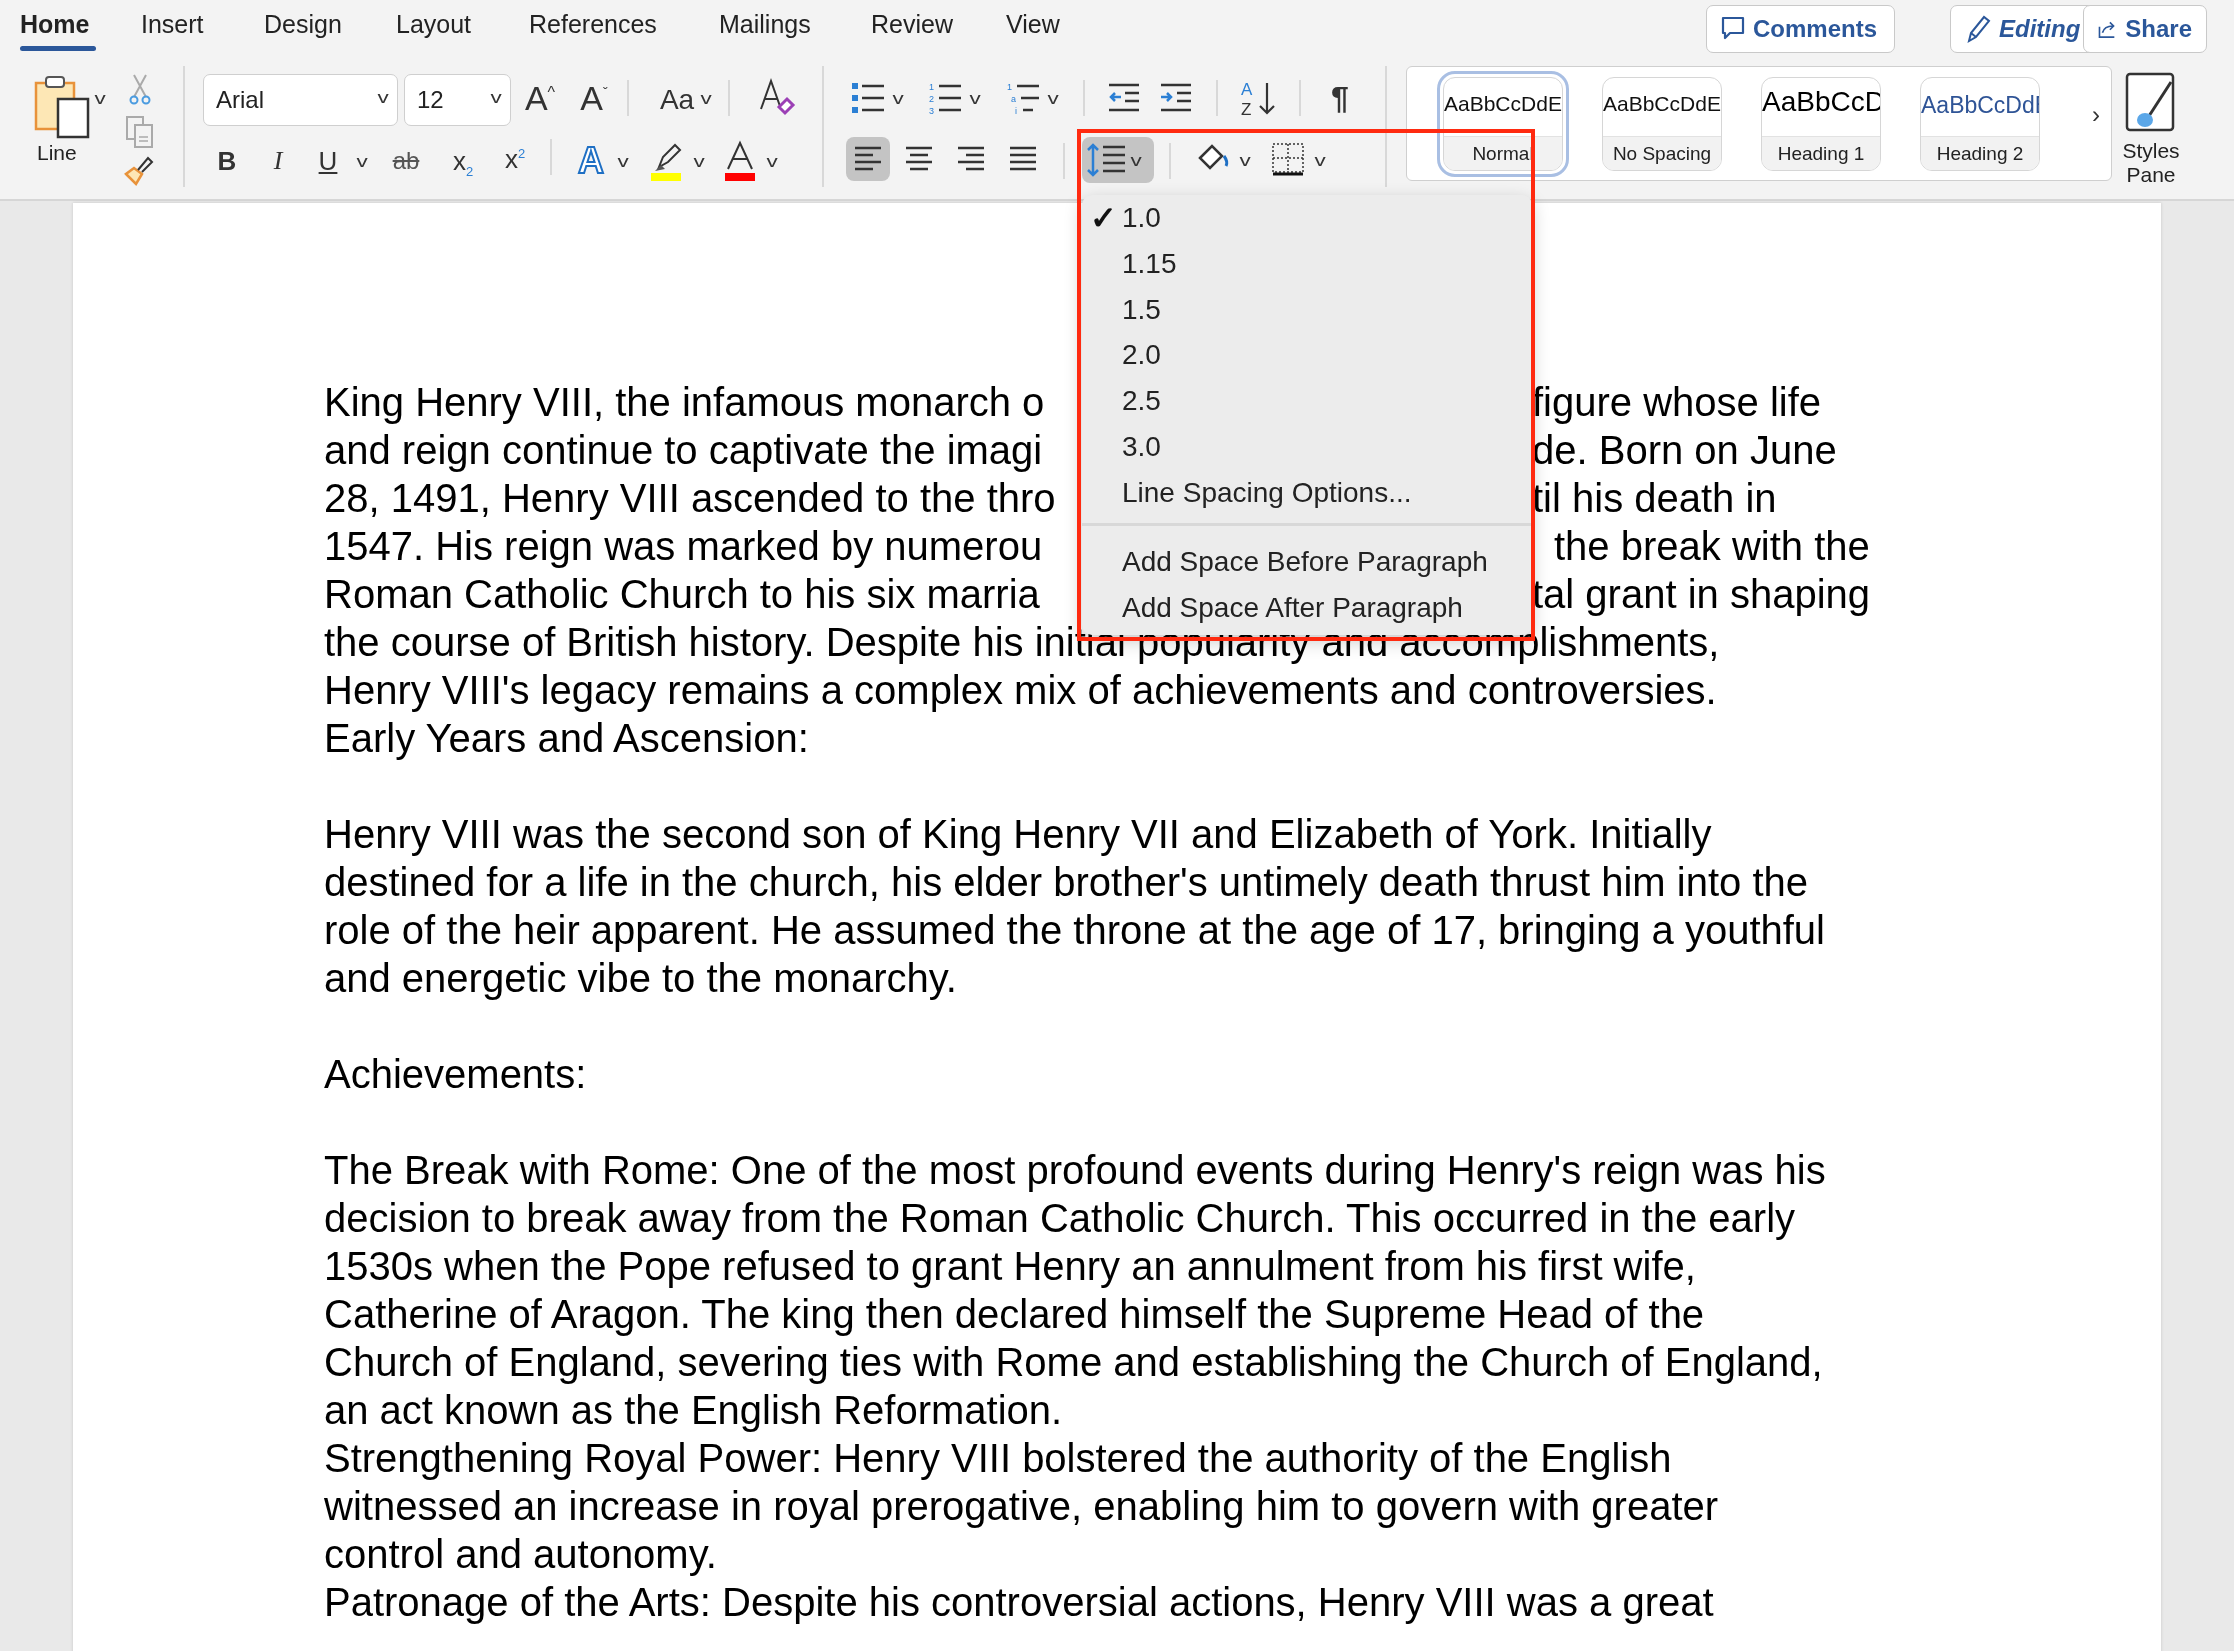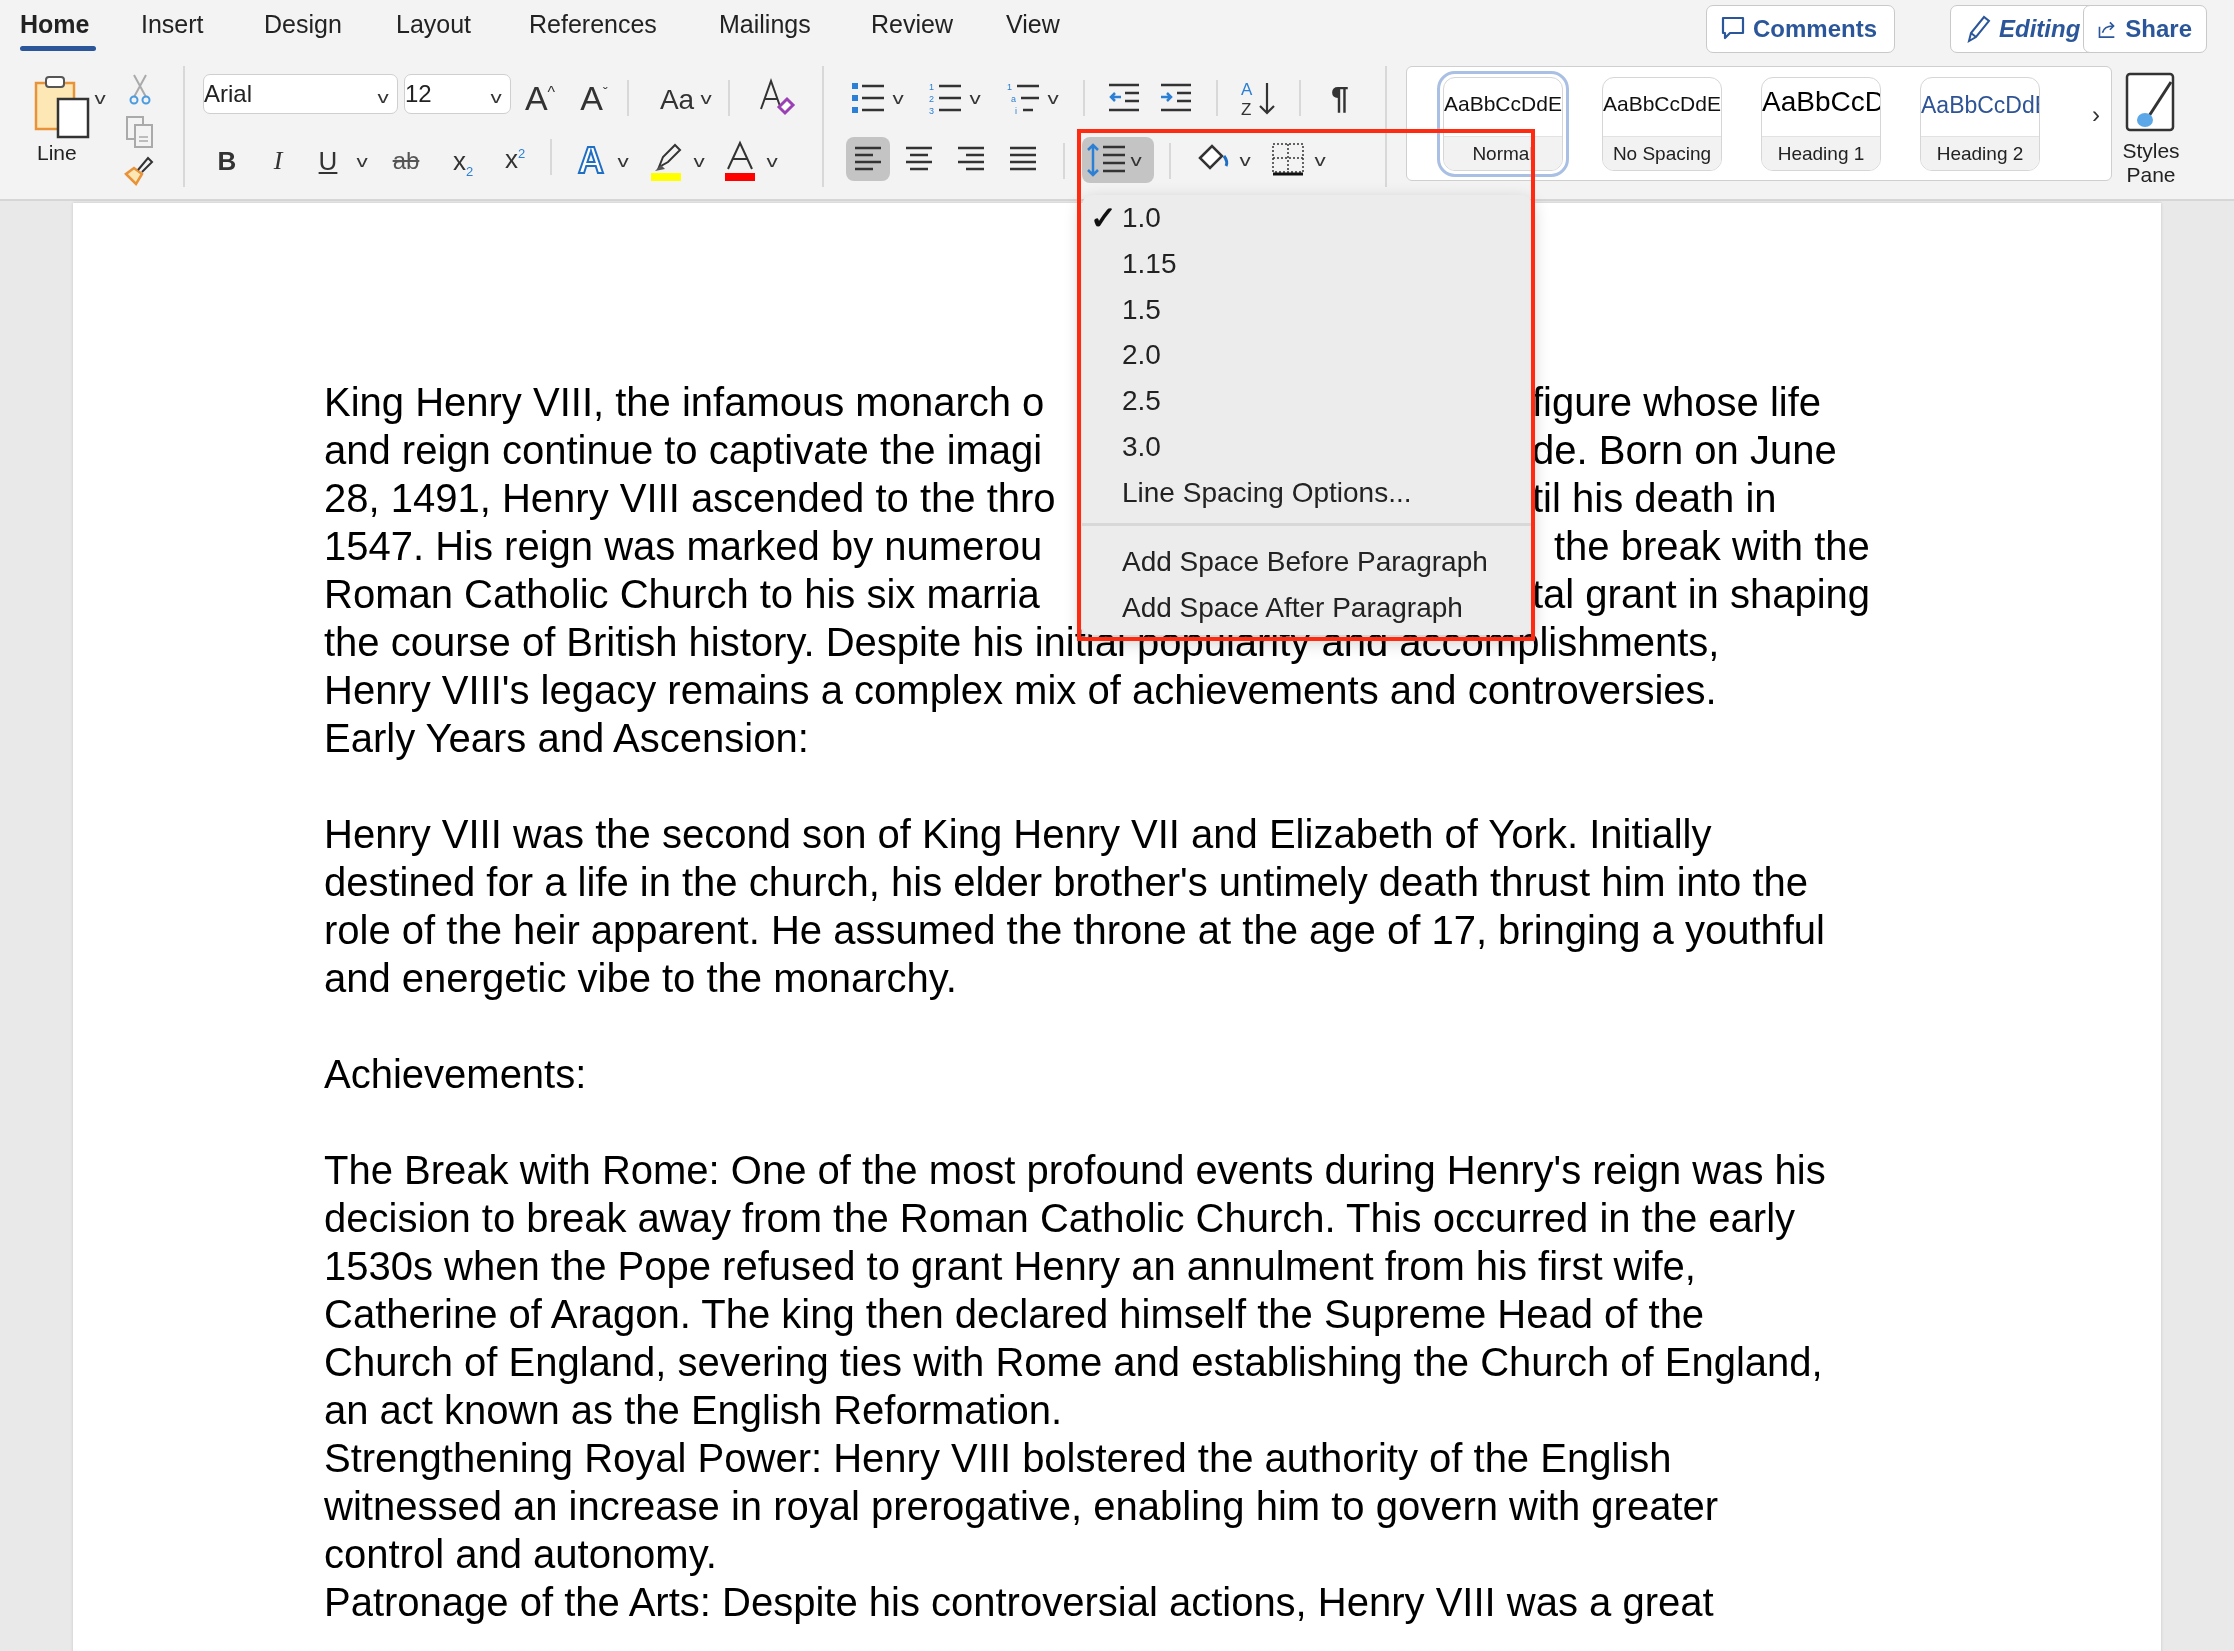--- a/index.html
+++ b/index.html
@@ -13,21 +13,21 @@
   .tab-underline { position: absolute; left: 20px; top: 46px; width: 76px; height: 5px; border-radius: 3px; background: #2b579a; }
 
   .top-btn { position: absolute; top: 5px; height: 48px; border: 1px solid #c9c9c9; border-radius: 7px; background: #fff;
              color: #2b579a; font-weight: bold; font-size: 24px; display: flex; align-items: center; gap: 8px; padding: 0 14px; }
 
   
   .ribbon { position: absolute; left: 0; top: 56px; width: 2235px; height: 145px; background: #f3f3f3; border-bottom: 2px solid #d6d6d6; }
   .vsep { position: absolute; width: 2px; background: #d8d8d8; }
   .ico { position: absolute; display: flex; align-items: center; justify-content: center; color: #333; }
   .chev { position: absolute; font-size: 16px; color: #333; transform: scaleX(1.4); }
-  .combo { position: absolute; height: 40px; background: #fff; border: 1px solid #cfcfcf; border-radius: 7px; font-size: 24px; display: flex; align-items: center; }
+  .combo { position: absolute; height: 52px; background: #fff; border: 1px solid #cfcfcf; border-radius: 7px; font-size: 24px; display: flex; align-items: center; padding-left: 12px; }
   .combo .chev { position: absolute; right: 10px; top: 14px; }
   .pressed { position: absolute; background: #c4c4c4; border-radius: 8px; }
 
   .styles-gallery { position: absolute; left: 1406px; top: 66px; width: 706px; height: 115px; background: #fff; border: 1px solid #cfcfcf; border-radius: 6px; }
   .style-card { position: absolute; top: 10px; width: 120px; height: 94px; border: 1px solid #d6d6d6; border-radius: 12px; background: #fff; overflow: hidden; }
   .style-card .sample { position: absolute; left: 0; right: 0; top: 14px; text-align: center; white-space: nowrap; overflow: hidden; }
   .style-card .lbl { position: absolute; left: 0; right: 0; bottom: 0; height: 34px; background: #f2f2f2; border-top: 1px solid #e2e2e2; font-size: 19px; text-align: center; line-height: 34px; color: #222; }
   .style-card.selected { outline: 3px solid #a9bfe3; outline-offset: 3px; }
 
   

